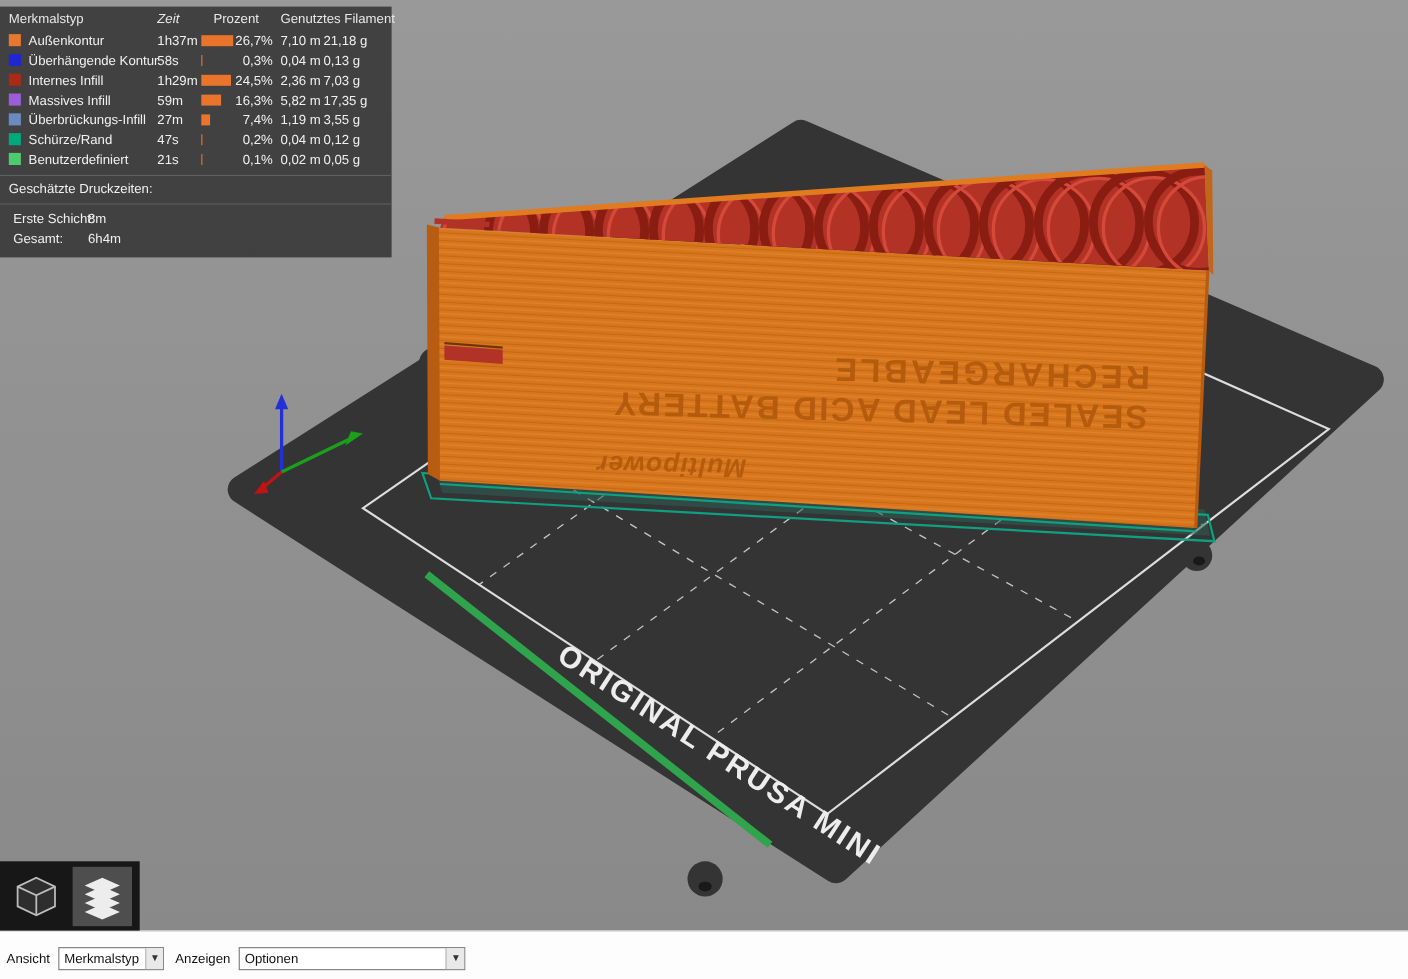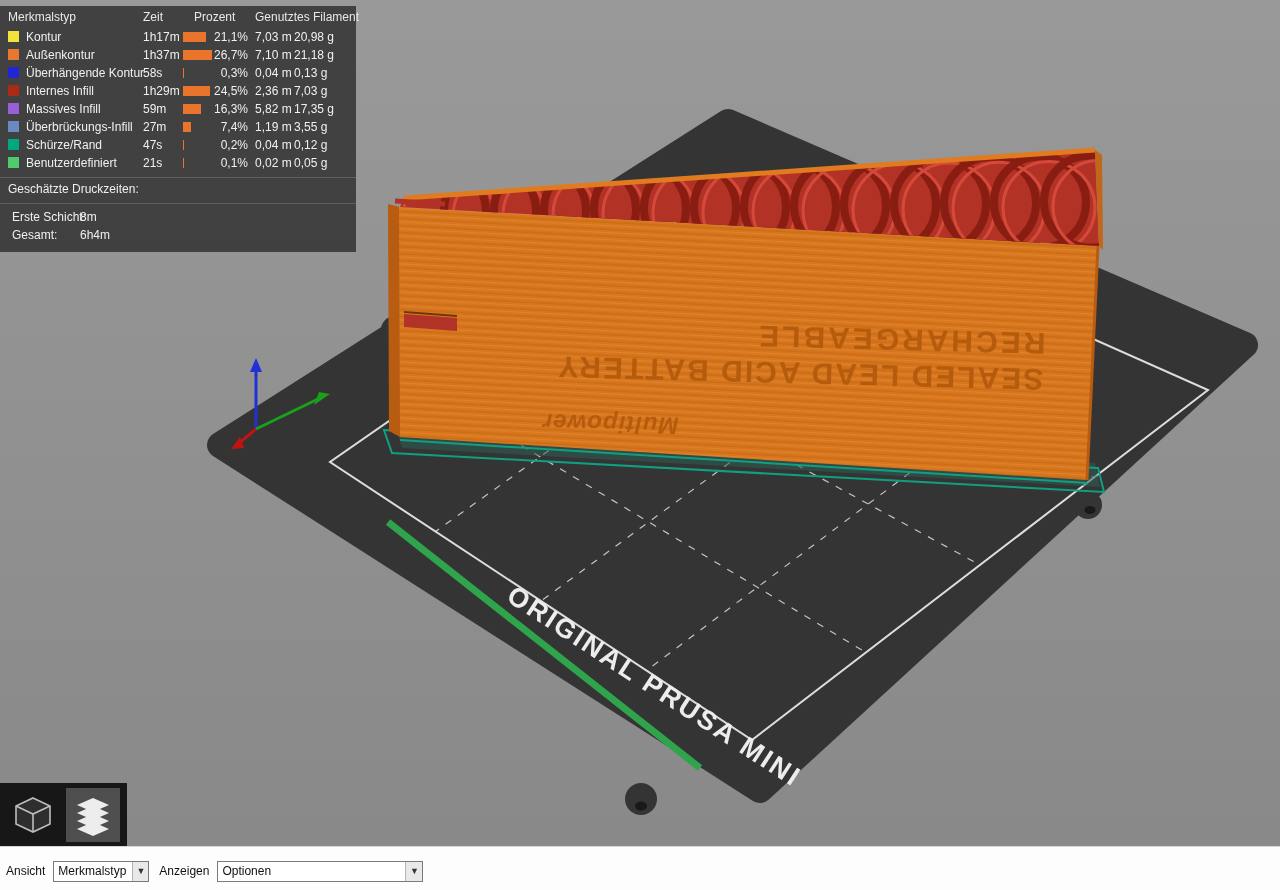--- a/index.html
+++ b/index.html
@@ -12,21 +12,21 @@
 
   
   #legend {
     position:absolute; left:0; top:6px; width:356px;
     background:rgba(58,58,58,0.93); color:#f0f0f0; font-size:12px;
     padding-bottom:8px; z-index:5;
   }
   .lg-header, .lg-row { position:relative; height:18px; line-height:18px; white-space:nowrap; }
   .lg-header { height:22px; line-height:22px; color:#e8e8e8; }
   .lg-col-type    { position:absolute; left:8px; }
-  .lg-col-time    { position:absolute; left:143px; }
+  .lg-col-time    { position:absolute; left:143px;font-style:italic; }
   .lg-col-pct     { position:absolute; left:194px; }
   .lg-col-fil     { position:absolute; left:255px; }
   .lg-swatch { position:absolute; left:8px; top:3px; width:11px; height:11px; }
   .lg-label  { position:absolute; left:26px; }
   .lg-time   { position:absolute; left:143px; }
   .lg-bar    { position:absolute; left:183px; top:4px; height:10px; background:#e8752b; }
   .lg-pct    { position:absolute; left:208px; width:40px; text-align:right; }
   .lg-m      { position:absolute; left:255px; }
   .lg-g      { position:absolute; left:294px; }
   .lg-sep { border-top:1px solid #5f5f5f; margin:5px 0 0 0; }
@@ -189,29 +189,20 @@
   </svg>
 
   <div id="legend">
     <div class="lg-header">
       <span class="lg-col-type">Merkmalstyp</span>
       <span class="lg-col-time">Zeit</span>
       <span class="lg-col-pct">Prozent</span>
       <span class="lg-col-fil">Genutztes Filament</span>
     </div>
     <div id="legend-rows">
-    <div class="lg-row">
-      <span class="lg-swatch" style="background: rgb(242, 226, 60);"></span>
-      <span class="lg-label">Kontur</span>
-      <span class="lg-time">1h17m</span>
-      <span class="lg-bar" style="width: 23.21px;"></span>
-      <span class="lg-pct">21,1%</span>
-      <span class="lg-m">7,03 m</span>
-      <span class="lg-g">20,98 g</span>
-    </div>
 
     <div class="lg-row">
       <span class="lg-swatch" style="background: rgb(232, 119, 48);"></span>
       <span class="lg-label">Außenkontur</span>
       <span class="lg-time">1h37m</span>
       <span class="lg-bar" style="width: 29.37px;"></span>
       <span class="lg-pct">26,7%</span>
       <span class="lg-m">7,10 m</span>
       <span class="lg-g">21,18 g</span>
     </div>

